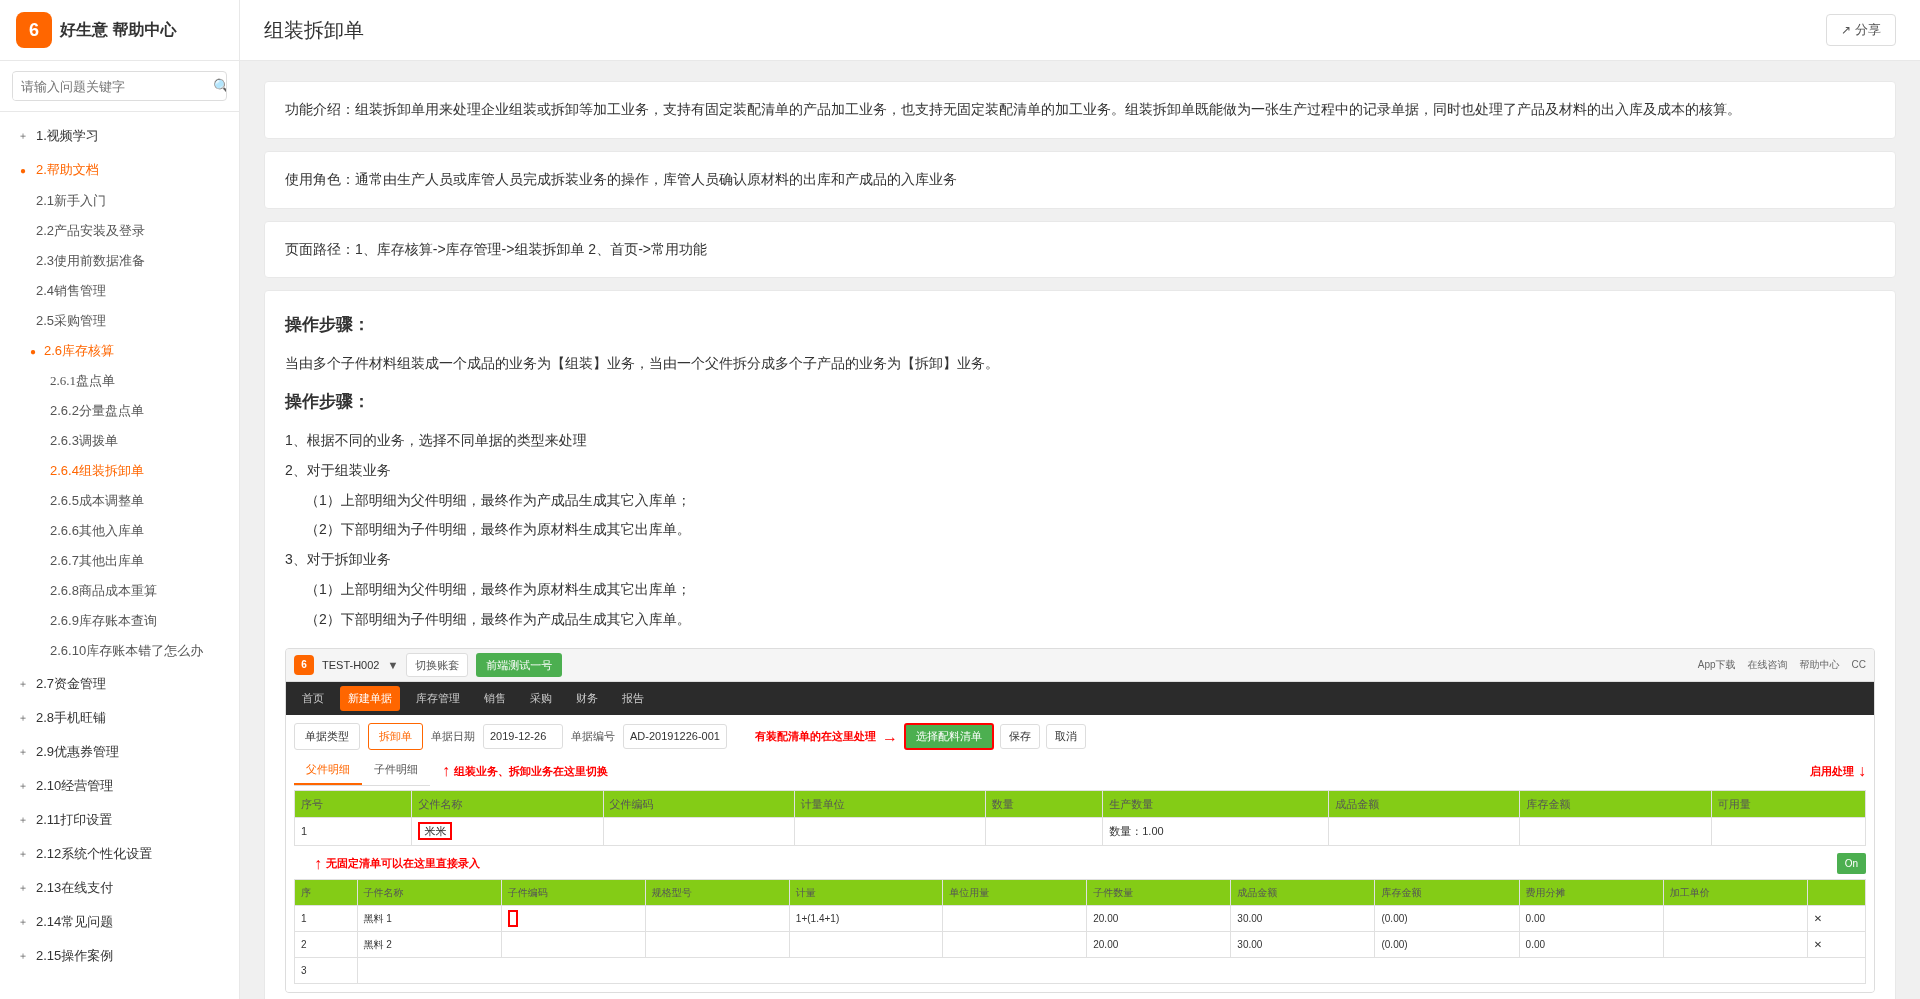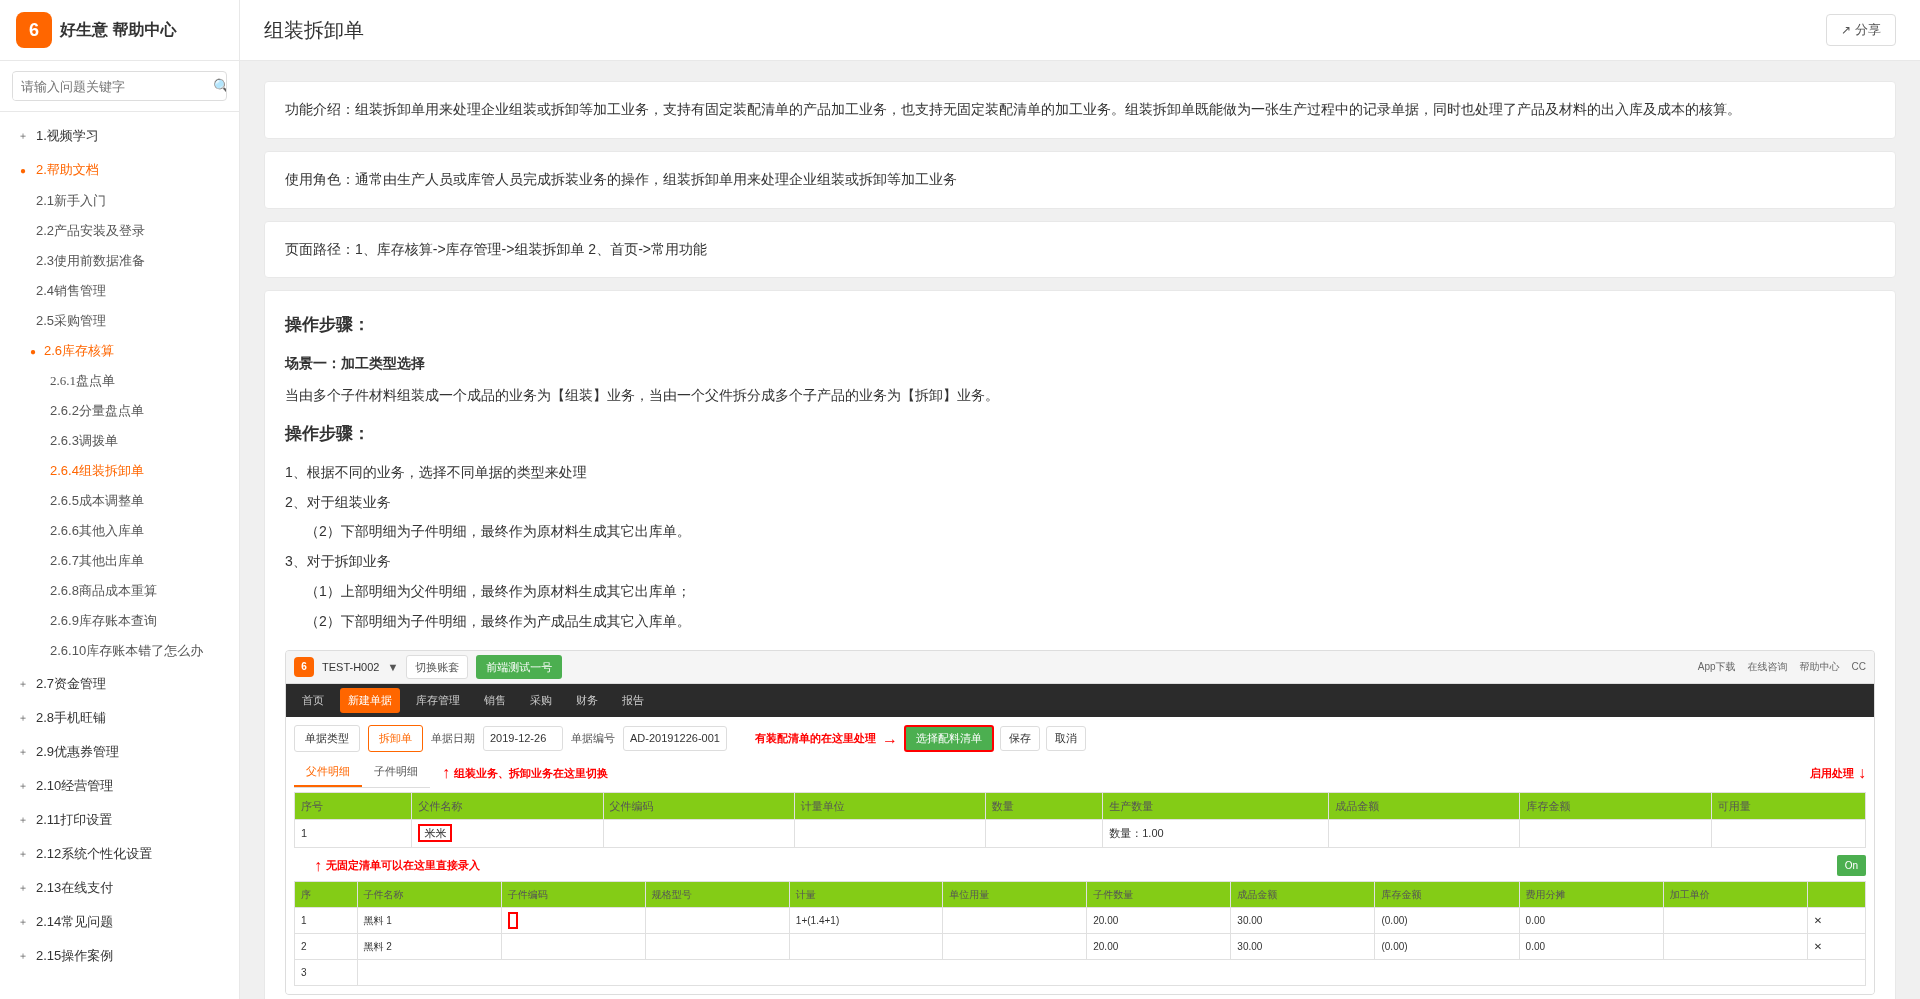--- a/index.html
+++ b/index.html
@@ -504,39 +504,39 @@
     </button>
   </div>
 
   <div id="main-content">
 
     <div class="content-section">
       <p>功能介绍：组装拆卸单用来处理企业组装或拆卸等加工业务，支持有固定装配清单的产品加工业务，也支持无固定装配清单的加工业务。组装拆卸单既能做为一张生产过程中的记录单据，同时也处理了产品及材料的出入库及成本的核算。</p>
     </div>
 
     <div class="content-section">
-      <p>使用角色：通常由生产人员或库管人员完成拆装业务的操作，组装拆卸单用来处理企业组装或拆卸等加工业务</p>
+      <p>使用角色：通常由生产人员或库管人员完成拆装业务的操作，库管人员确认原材料的出库和产成品的入库业务</p>
     </div>
 
     <div class="content-section">
       <p>页面路径：1、库存核算-&gt;库存管理-&gt;组装拆卸单  2、首页-&gt;常用功能</p>
     </div>
 
     <div class="content-section" style="padding: 20px;">
       <div class="ops-title">操作步骤：</div>
 
-      <div class="scene-title">场景一：加工类型选择</div>
 
       <div class="scene-desc">当由多个子件材料组装成一个成品的业务为【组装】业务，当由一个父件拆分成多个子产品的业务为【拆卸】业务。</div>
 
       <div class="ops-title">操作步骤：</div>
 
       <div class="step-list">
         <div class="step-item">1、根据不同的业务，选择不同单据的类型来处理</div>
         <div class="step-item">2、对于组装业务</div>
+        <div class="step-item sub-step">（1）上部明细为父件明细，最终作为产成品生成其它入库单；</div>
         <div class="step-item sub-step">（2）下部明细为子件明细，最终作为原材料生成其它出库单。</div>
         <div class="step-item">3、对于拆卸业务</div>
         <div class="step-item sub-step">（1）上部明细为父件明细，最终作为原材料生成其它出库单；</div>
         <div class="step-item sub-step">（2）下部明细为子件明细，最终作为产成品生成其它入库单。</div>
       </div>
 
       <div class="screenshot-wrapper">
         <div class="screenshot">
 
           <div class="ss-topbar">

